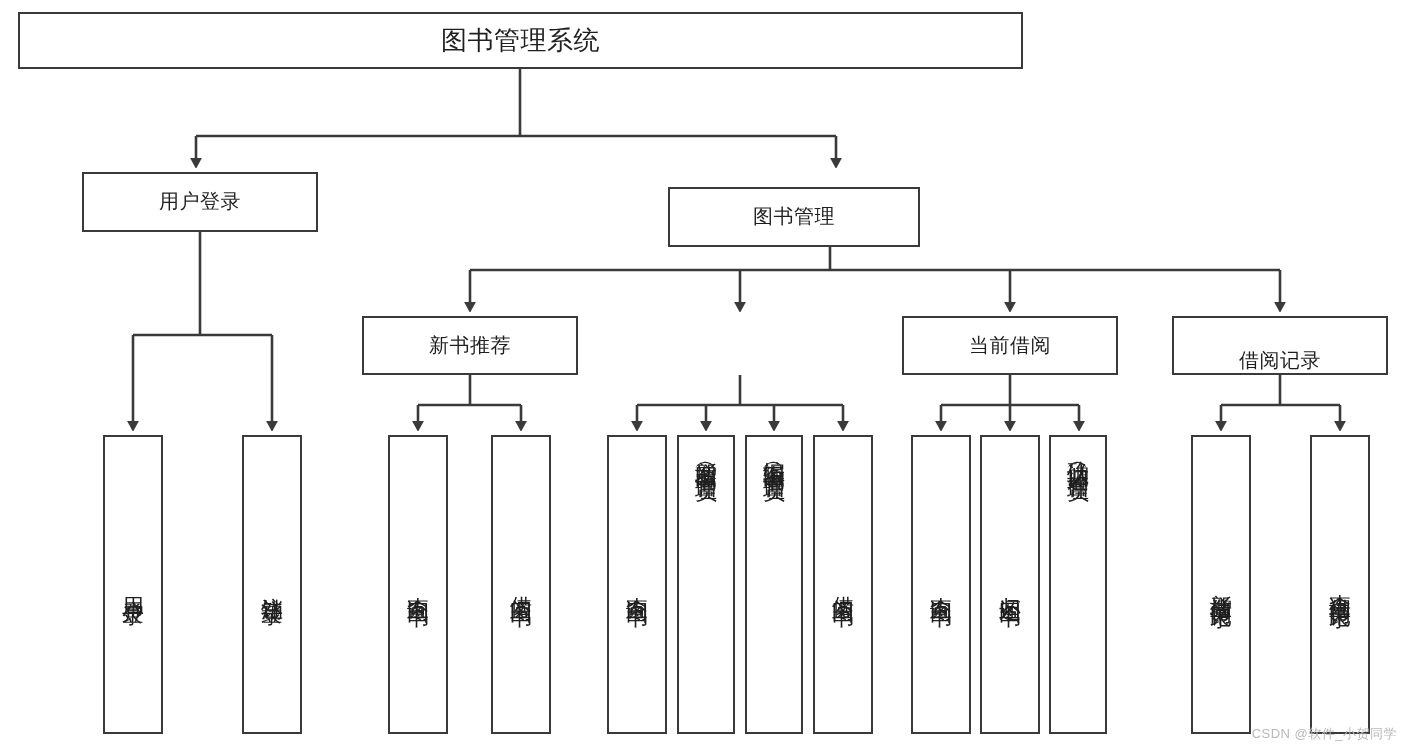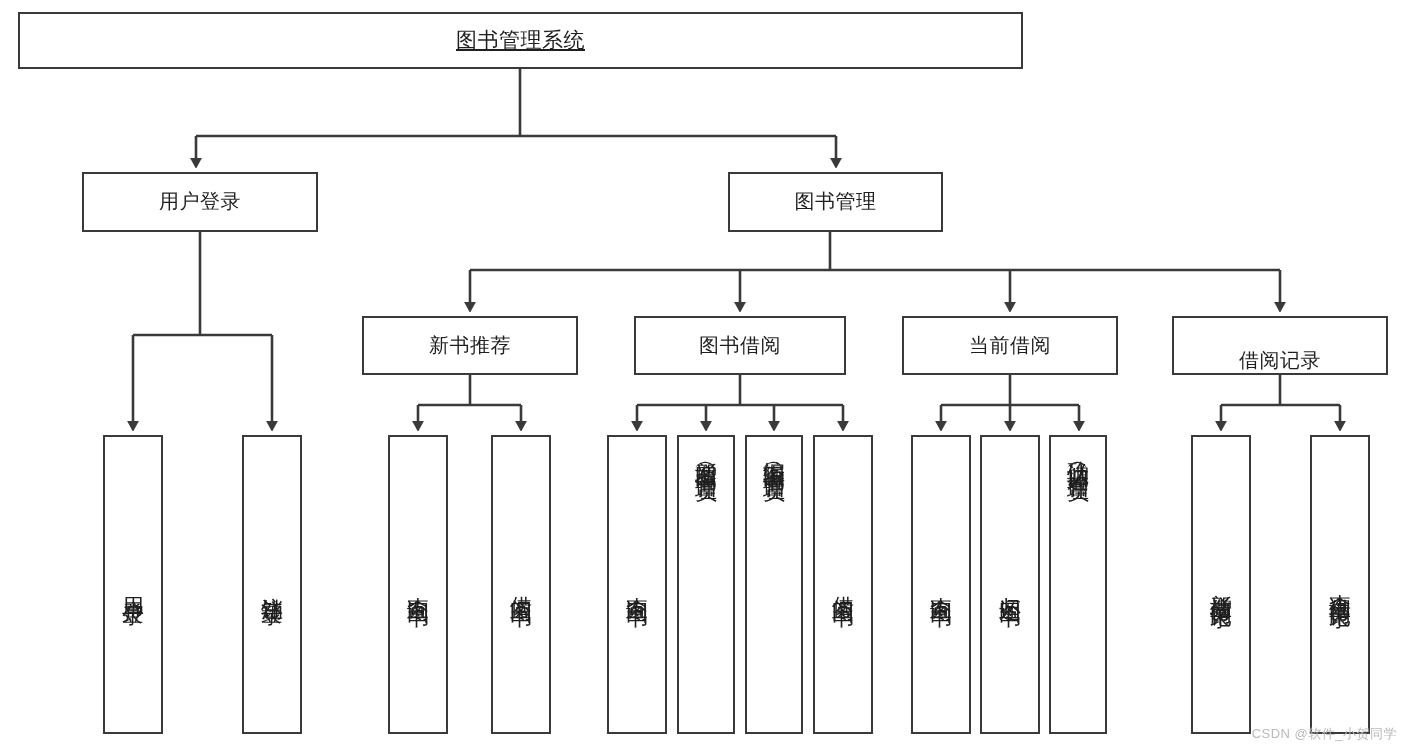--- a/index.html
+++ b/index.html
@@ -52,22 +52,21 @@
   }
 
   
   .node.root {
     left: 18px;
     top: 12px;
     width: 1005px;
     height: 57px;
   }
   .node.root .node-label {
-    font-size: 21px;
-    text-decoration: underline;
+    font-size: 26px;
   }
 
   
   .node.level1 {
     top: 172px;
     height: 60px;
   }
   .node.level1 .node-label {
     font-size: 20px;
   }
@@ -168,31 +167,28 @@
   </svg>
 
   <div class="node root">
     <span class="node-label">图书管理系统</span>
   </div>
 
   <div class="node level1" style="left:82px; width:236px;">
     <span class="node-label">用户登录</span>
   </div>
 
-  <div class="node level1" style="left:728px; width:215px;">
+  <div class="node level1" style="left:668px; width:252px;margin-top:15px;">
     <span class="node-label">图书管理</span>
   </div>
 
   <div class="node level2" style="left:362px; width:216px;">
     <span class="node-label">新书推荐</span>
   </div>
 
-  <div class="node level2" style="left:634px; width:212px;">
-    <span class="node-label">图书借阅</span>
-  </div>
 
   <div class="node level2" style="left:902px; width:216px;">
     <span class="node-label">当前借阅</span>
   </div>
 
   <div class="node level2" style="left:1172px; width:216px;align-items:flex-end;">
     <span class="node-label">借阅记录</span>
   </div>
 
   <div class="node leaf short-text" style="left:103px; width:60px;">

